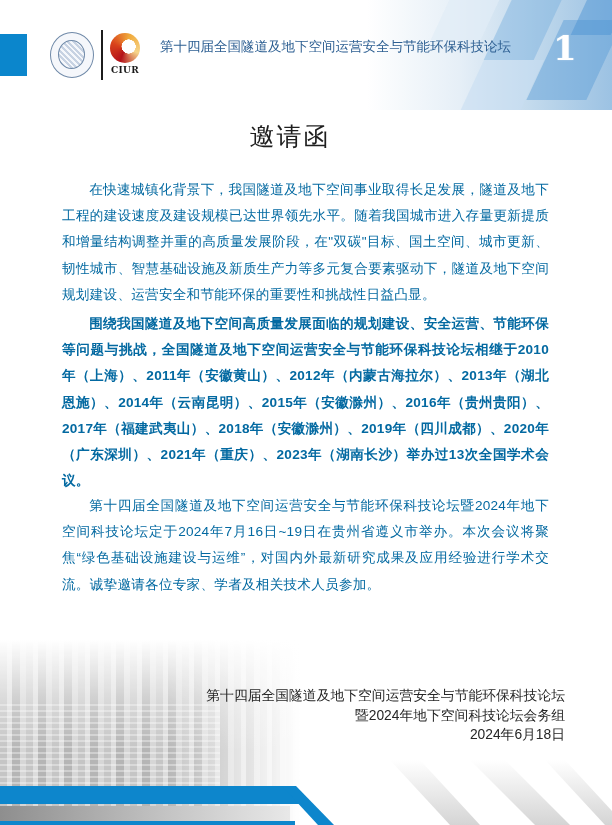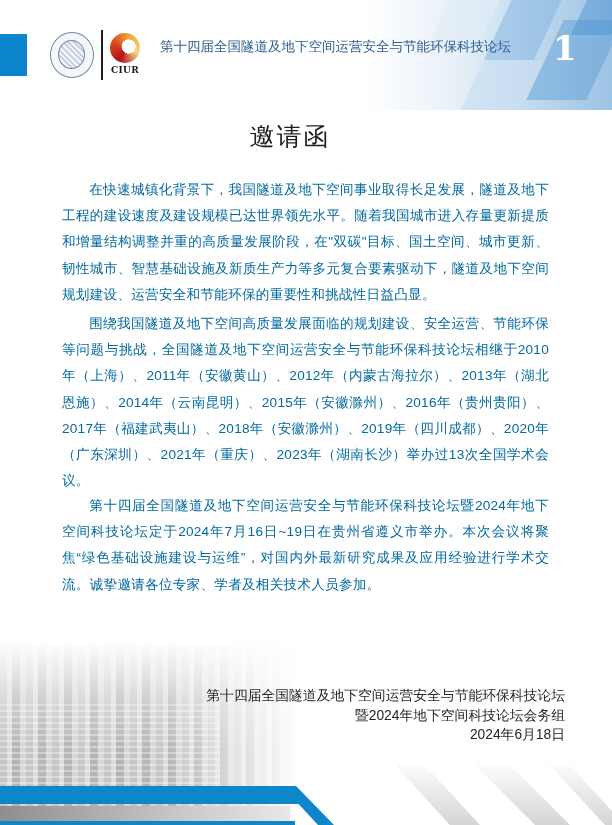--- a/index.html
+++ b/index.html
@@ -55,21 +55,21 @@
   .doc-title {
     position: absolute; left: 0; top: 120px; width: 580px; text-align: center;
     font-size: 25px; color: #1e1e1e; letter-spacing: 2px;
   }
   .para {
     position: absolute; left: 62px; width: 487px; font-size: 13.6px; line-height: 26.2px;
     color: #0369a1; text-align: justify; text-indent: 2em; letter-spacing: 0.25px;
     font-family: "Liberation Sans", "DejaVu Sans", sans-serif;
   }
   .p1 { top: 177px; }
-  .p2 { top: 311px; }
+  .p2 { top: 311px; font-weight: bold; }
   .p3 { top: 493px; }
 
   
   .city {
     position: absolute; left: 0; top: 640px; width: 300px; height: 185px;
     background:
       linear-gradient(180deg, rgba(255,255,255,1) 0%, rgba(255,255,255,0.3) 35%, rgba(255,255,255,0) 60%),
       linear-gradient(90deg, rgba(255,255,255,0) 0%, rgba(255,255,255,0) 55%, rgba(255,255,255,1) 100%),
       repeating-linear-gradient(90deg, #bcbcbc 0 7px, #d6d6d6 7px 12px, #a9a9a9 12px 20px, #cfcfcf 20px 26px);
     opacity: 0.85;

